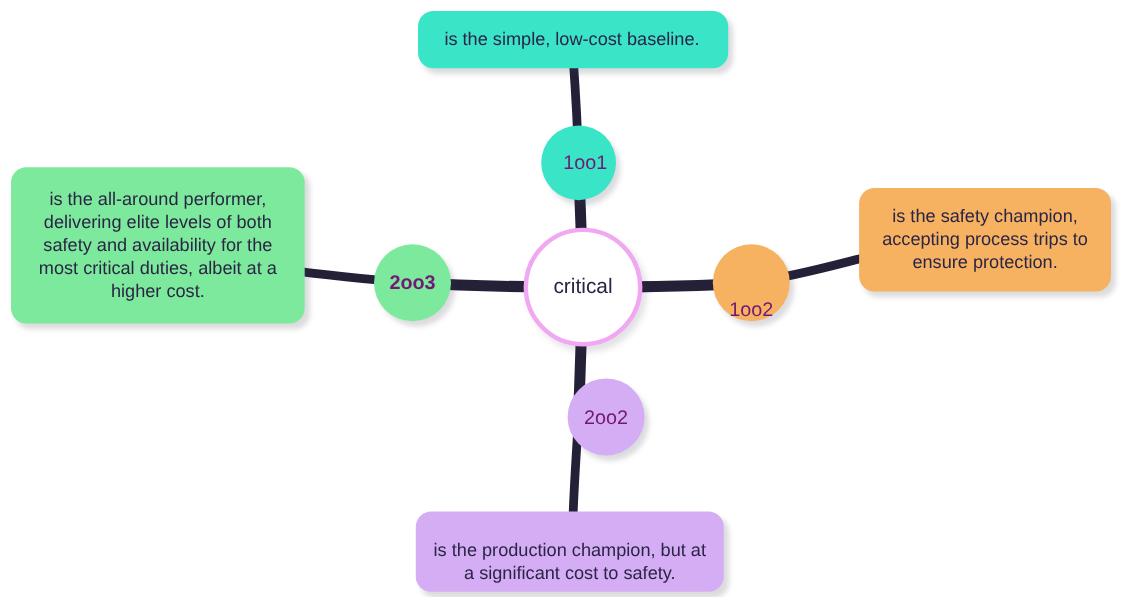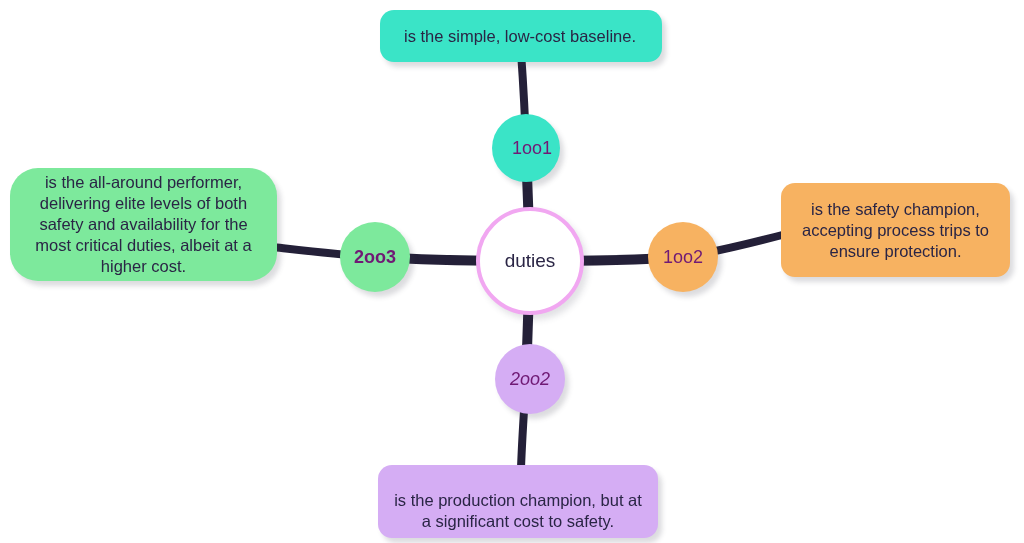--- a/index.html
+++ b/index.html
@@ -56,30 +56,30 @@
     color: #2a2545;
   }
   
   .c-teal   { background: #3ae4c7; padding-left: 12px; }
   .c-green  { background: #7de99c; }
   .c-orange { background: #f7b261; }
   .c-purple { background: #d5adf4; }
 
   
   .box-top    { left: 380px; top: 10px;  width: 282px; height: 52px;  }
-  .box-left   { left: 10px;  top: 168px; width: 267px; height: 113px; border-radius: 28px; }
-  .box-right  { left: 781px; top: 183px; width: 229px; height: 94px;  }
+  .box-left   { left: 10px;  top: 152px; width: 267px; height: 142px; }
+  .box-right  { left: 781px; top: 171px; width: 229px; height: 94px;  }
   .box-bottom { left: 378px; top: 465px; width: 280px; height: 73px; align-items: flex-end;  }
 
   
   .circ-root   { left: 476px; top: 207px; width: 108px; height: 108px; }
   .circ-top    { left: 492px; top: 114px; width: 68px;  height: 68px;  }
   .circ-left   { left: 340px; top: 222px; width: 70px;  height: 70px; font-weight: bold;  }
-  .circ-right  { left: 648px; top: 222px; width: 70px;  height: 70px;  }
-  .circ-bottom { left: 495px; top: 344px; width: 70px;  height: 70px; font-style: italic;  }
+  .circ-right  { left: 648px; top: 222px; width: 70px;  height: 70px; align-items: flex-end;  }
+  .circ-bottom { left: 516px; top: 344px; width: 70px;  height: 70px;  }
 </style>
 </head>
 <body>
 
 <div class="stage">
 
   <svg class="edges" viewBox="0 0 1024 543" aria-hidden="true">
     <g stroke="#242038" fill="none" stroke-linecap="round">
 
       <path d="M530,261 C529,225 528,195 526,148" stroke-width="10"></path>
@@ -120,16 +120,16 @@
 
   <div class="node branch-circle c-orange circ-right">
     <span>1oo2</span>
   </div>
 
   <div class="node branch-circle c-purple circ-bottom">
     <span>2oo2</span>
   </div>
 
   <div class="node root-circle circ-root">
-    <span>duties</span>
+    <span>critical</span>
   </div>
 
 </div>
 
 </body></html>

